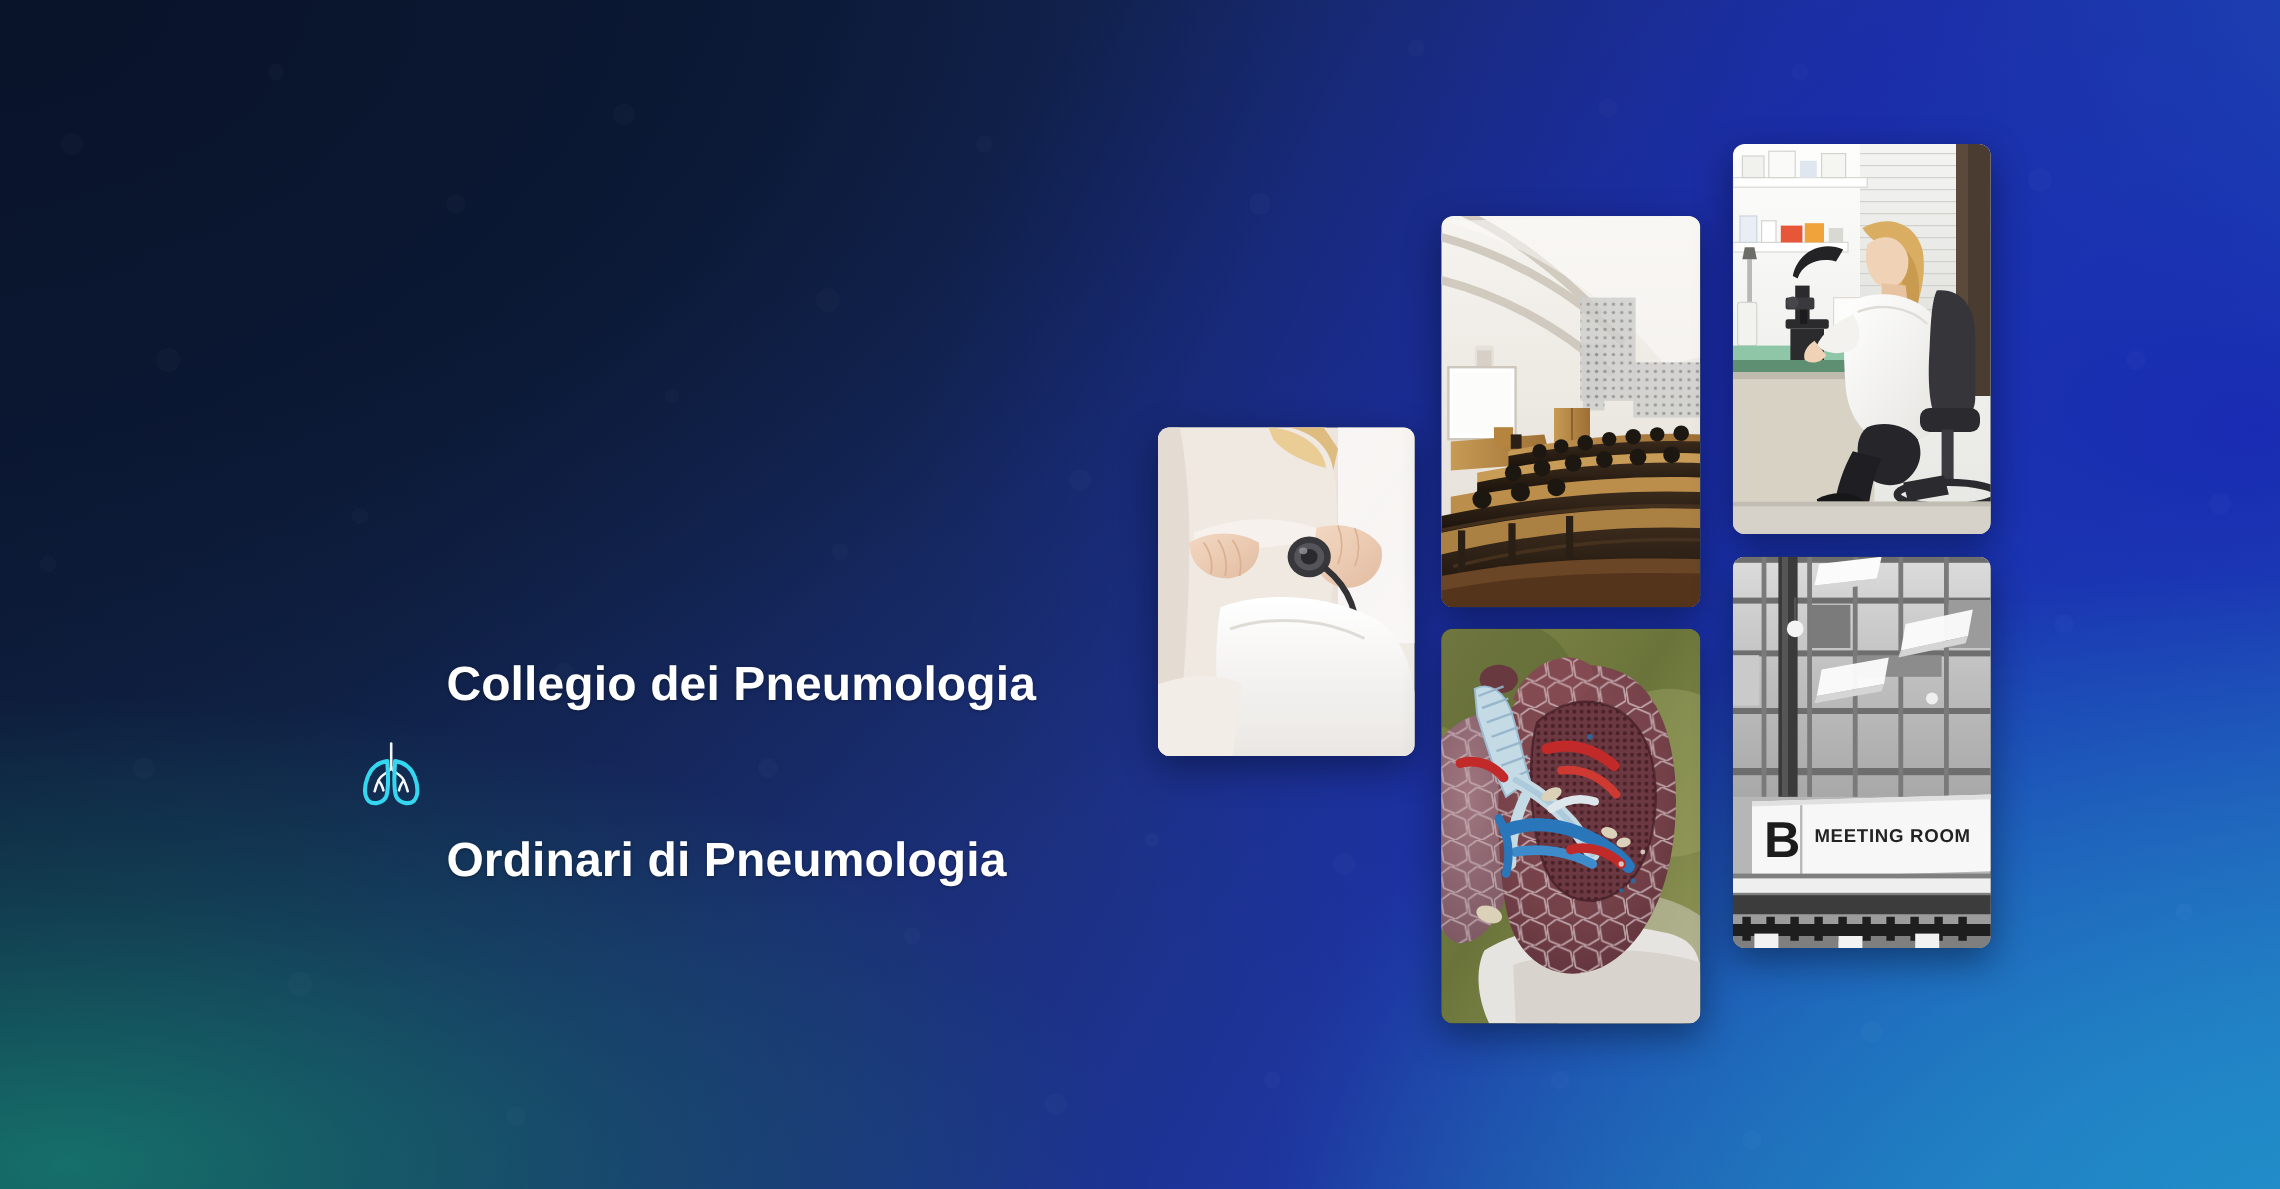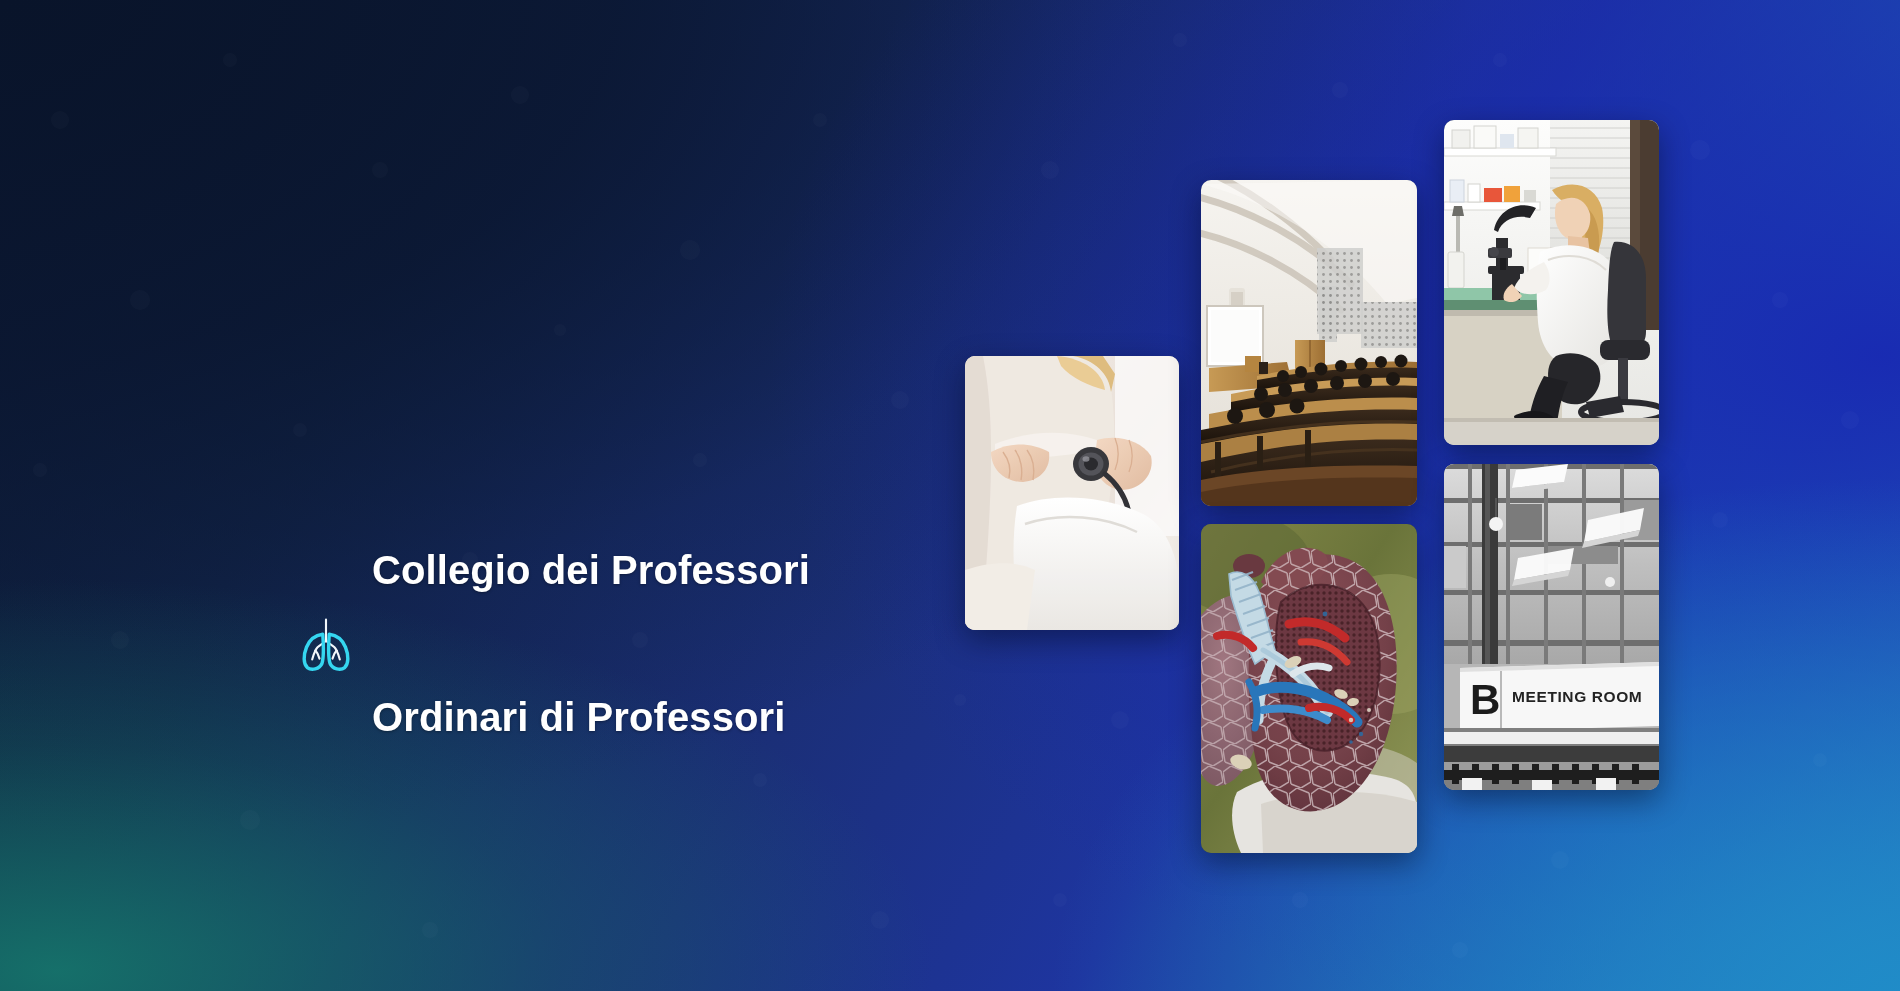--- a/index.html
+++ b/index.html
@@ -141,22 +141,22 @@
         <path d="M45 42 C 42 45, 41 48, 40 52"></path>
       </g>
 
       <g fill="none" stroke="#35d6f0" stroke-width="4.2" stroke-linecap="round" stroke-linejoin="round">
         <path d="M28 22 C 20 23, 12 28, 8 38 C 4 48, 4 58, 9 63 C 14 67, 24 65, 27 58 C 29 52, 29 36, 28 22 Z"></path>
         <path d="M36 22 C 44 23, 52 28, 56 38 C 60 48, 60 58, 55 63 C 50 67, 40 65, 37 58 C 35 52, 35 36, 36 22 Z"></path>
       </g>
     </svg>
 
     <div class="brand-title">
-      <span class="t-line">Collegio dei Professori</span>
-      <span class="t-line">Ordinari di Professori</span>
+      <span class="t-line">Collegio dei Pneumologia</span>
+      <span class="t-line">Ordinari di Pneumologia</span>
     </div>
   </div>
 
   <div class="collage">
 
     <div class="photo-card card-exam">
       <svg viewBox="0 0 214 274" preserveAspectRatio="xMidYMid slice" aria-hidden="true">
         <defs>
           <linearGradient id="gExamBg" x1="0" y1="0" x2="1" y2="1">
             <stop offset="0%" stop-color="#f4eee8"></stop>

